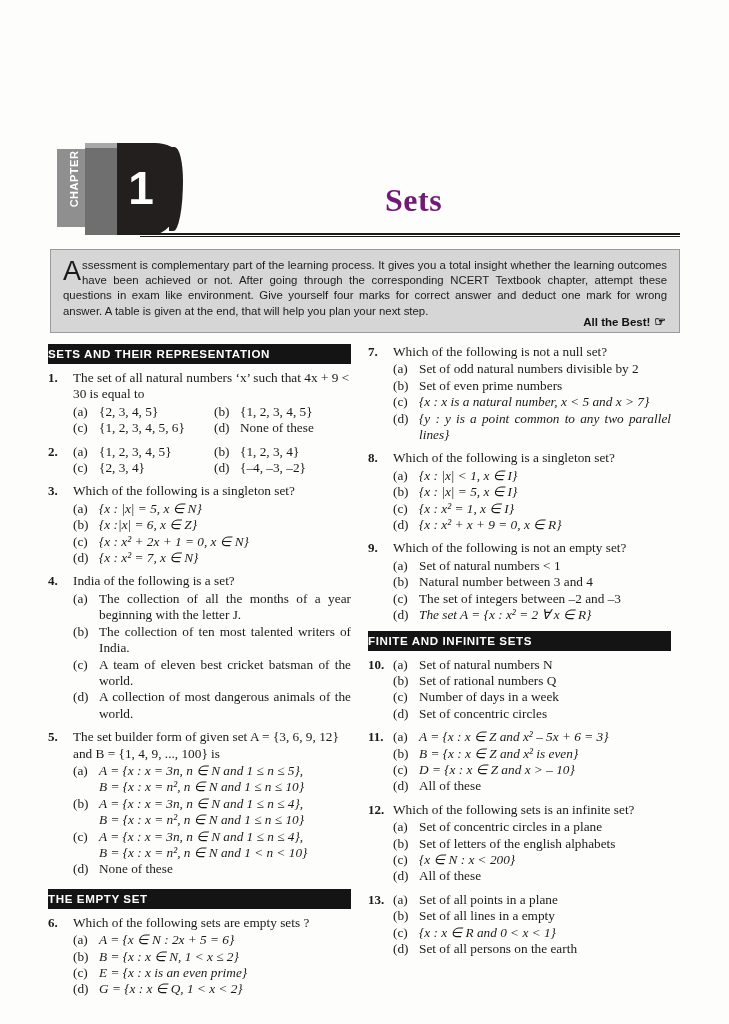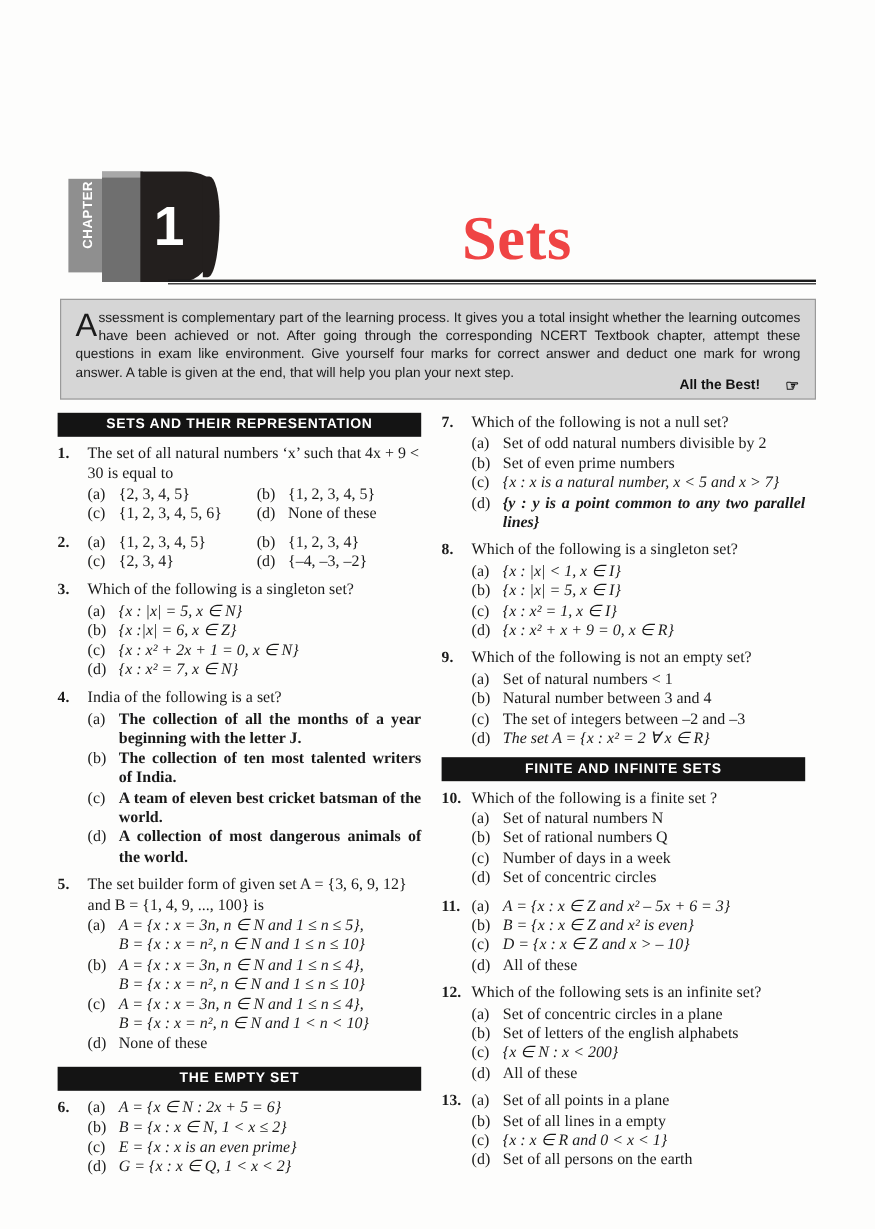--- a/index.html
+++ b/index.html
@@ -96,26 +96,26 @@
     font-weight: bold;
     font-size: 46px;
     line-height: 58px;
     color: #ffffff;
     z-index: 3;
   }
 
   .chapter-title {
     position: absolute;
     left: 385px;
-    top: 170px;
+    top: 182px;
     font-family: "Liberation Serif", serif;
     font-weight: bold;
-    font-size: 52px;
+    font-size: 32px;
     letter-spacing: 0.5px;
-    color: #ef4444;
+    color: #701a75;
   }
 
   .title-rule {
     position: absolute;
     left: 140px;
     top: 233px;
     width: 540px;
     height: 5px;
   }
   .title-rule .r1 {
@@ -158,22 +158,22 @@
   }
   .best-line {
     position: absolute;
     right: 13px;
     bottom: 4px;
     font-family: "Liberation Sans", sans-serif;
     font-weight: bold;
     font-size: 11.5px;
     color: #111;
     display: flex;
-    align-items: flex-start;
-    gap: 21px;
+    align-items: center;
+    gap: 4px;
   }
   .hand-icon {
     display: inline-block;
     font-size: 13px;
     line-height: 13px;
   }
 
   
   .col {
     position: absolute;
@@ -183,21 +183,21 @@
   .col-left  { left: 48px; }
   .col-right { left: 368px; }
 
   .section-bar {
     background: #141414;
     color: #ffffff;
     font-family: "Liberation Sans", sans-serif;
     font-weight: bold;
     font-size: 11.6px;
     letter-spacing: 0.6px;
-    text-align: center;
+    text-align: left;
     padding: 3px 0 4px 0;
     margin: 0 0 6px 0;
   }
   .section-bar.spaced-top { margin-top: 11px; }
 
   .q {
     display: flex;
     margin-bottom: 7px;
     font-size: 13.3px;
     line-height: 16.4px;
@@ -217,21 +217,21 @@
     align-items: flex-start;
     margin-bottom: 0px;
   }
   .opt-lbl {
     width: 26px;
     flex: 0 0 26px;
   }
   .opt-txt {
     flex: 1 1 auto;
   }
-  .opt.justify .opt-txt { text-align: justify; font-weight: bold; }
+  .opt.justify .opt-txt { text-align: justify; }
 
   
   .opts-grid {
     display: grid;
     grid-template-columns: 1fr 1fr;
     column-gap: 4px;
   }
 
   .ital { font-style: italic; }
 </style>
@@ -402,20 +402,21 @@
           </div>
         </div>
       </div>
     </div>
 
     <div class="section-bar spaced-top">THE EMPTY SET</div>
 
     <div class="q">
       <div class="q-num">6.</div>
       <div class="q-body">
+        <div class="q-stem">Which of the following sets are empty sets ?</div>
         <div class="opts">
           <div class="opt">
             <span class="opt-lbl">(a)</span>
             <span class="opt-txt ital">A = {x ∈ N : 2x + 5 = 6}</span>
           </div>
           <div class="opt">
             <span class="opt-lbl">(b)</span>
             <span class="opt-txt ital">B = {x : x ∈ N, 1 &lt; x ≤ 2}</span>
           </div>
           <div class="opt">
@@ -507,21 +508,20 @@
           </div>
         </div>
       </div>
     </div>
 
     <div class="section-bar">FINITE AND INFINITE SETS</div>
 
     <div class="q">
       <div class="q-num">10.</div>
       <div class="q-body">
-        <div class="q-stem">Which of the following is a finite set ?</div>
         <div class="opts">
           <div class="opt">
             <span class="opt-lbl">(a)</span>
             <span class="opt-txt">Set of natural numbers N</span>
           </div>
           <div class="opt">
             <span class="opt-lbl">(b)</span>
             <span class="opt-txt">Set of rational numbers Q</span>
           </div>
           <div class="opt">

